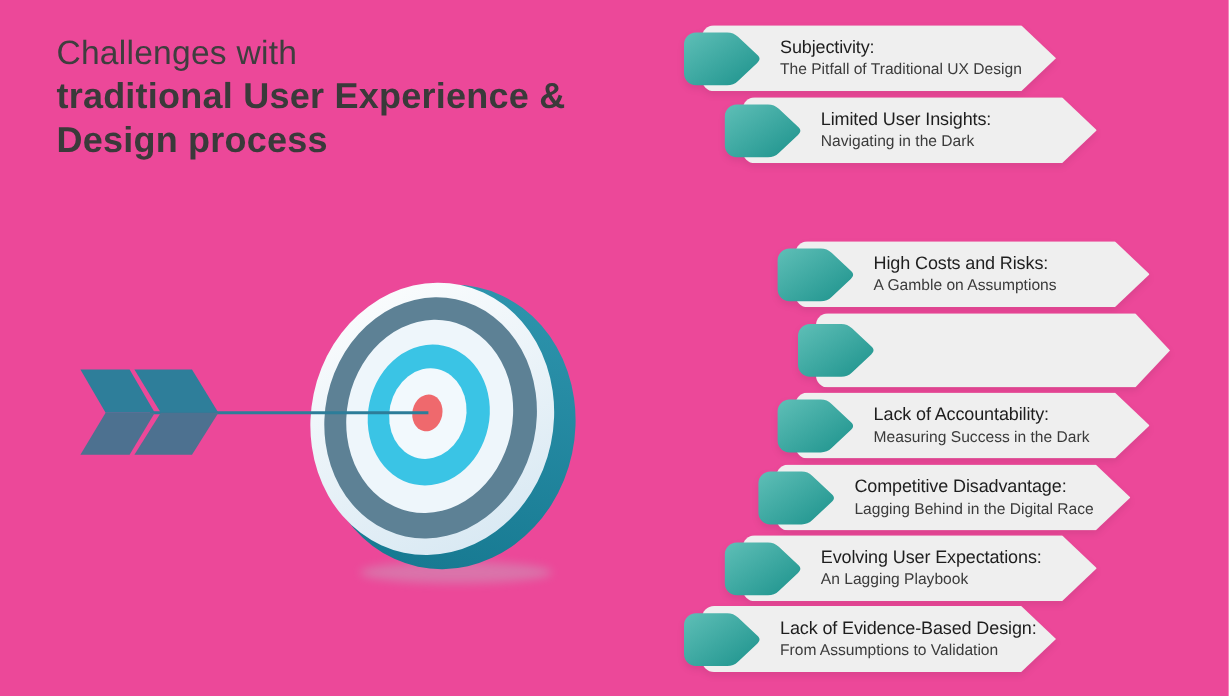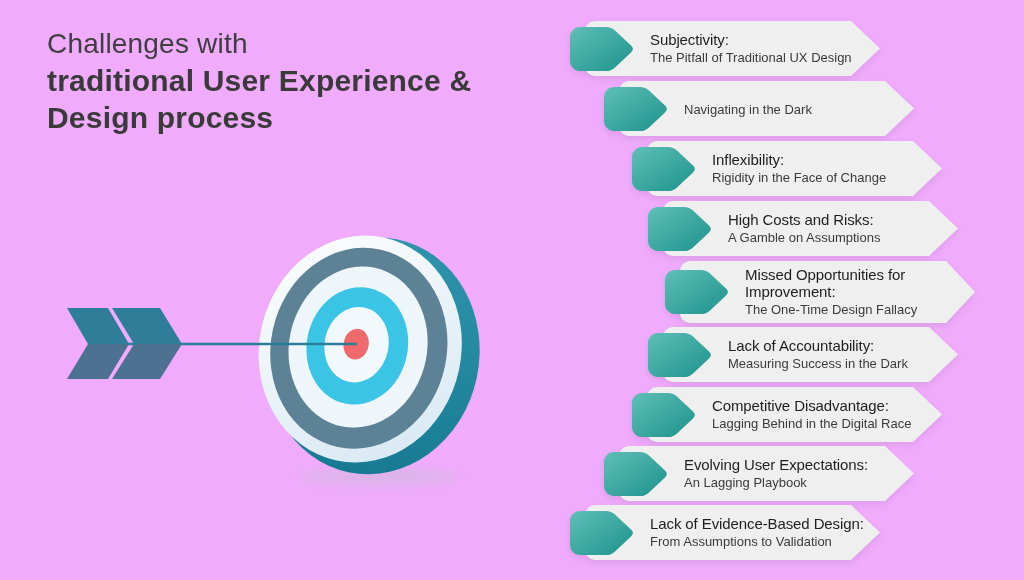--- a/index.html
+++ b/index.html
@@ -1,16 +1,16 @@
 <!DOCTYPE html>
 <html><head>
 <meta charset="utf-8">
 <style>
   html,body{margin:0;padding:0;background:#fff;}
-  .stage{position:relative;width:1024px;height:580px;background:#f0abfc;overflow:hidden;
+  .stage{position:relative;width:1024px;height:580px;background:#ec4899;overflow:hidden;
          font-family:"Liberation Sans", sans-serif;}
 
   
   .title-block{position:absolute;left:47px;top:26px;color:#3e3e3e;}
   .title-light{font-size:28px;font-weight:400;line-height:36px;letter-spacing:.2px;}
   .title-bold{font-size:30px;font-weight:700;line-height:37px;letter-spacing:.2px;color:#3a3a3a;}
 
   
   .illus{position:absolute;left:0;top:0;width:1024px;height:580px;pointer-events:none;}
 
@@ -92,55 +92,42 @@
       <div class="row-sub">The Pitfall of Traditional UX Design</div>
     </div>
   </div>
 
   <div class="row" style="top:81px;left:619px;">
     <div class="banner"></div>
     <svg class="tag" viewBox="0 0 66 46">
         <use href="#tagShape"></use>
       </svg>
     <div class="row-text">
+      <div class="row-title">Limited User Insights:</div>
       <div class="row-sub">Navigating in the Dark</div>
     </div>
   </div>
 
-  <div class="row" style="top:141px;left:647px;">
-    <div class="banner"></div>
-    <svg class="tag" viewBox="0 0 66 46">
-        <use href="#tagShape"></use>
-      </svg>
-    <div class="row-text">
-      <div class="row-title">Inflexibility:</div>
-      <div class="row-sub">Rigidity in the Face of Change</div>
-    </div>
-  </div>
 
   <div class="row" style="top:201px;left:663px;">
     <div class="banner"></div>
     <svg class="tag" viewBox="0 0 66 46">
         <use href="#tagShape"></use>
       </svg>
     <div class="row-text">
       <div class="row-title">High Costs and Risks:</div>
       <div class="row-sub">A Gamble on Assumptions</div>
     </div>
   </div>
 
   <div class="row tall" style="top:261px;left:680px;">
     <div class="banner"></div>
     <svg class="tag" viewBox="0 0 66 46">
         <use href="#tagShape"></use>
       </svg>
-    <div class="row-text">
-      <div class="row-title">Missed Opportunities for Improvement:</div>
-      <div class="row-sub">The One-Time Design Fallacy</div>
-    </div>
   </div>
 
   <div class="row" style="top:327px;left:663px;">
     <div class="banner"></div>
     <svg class="tag" viewBox="0 0 66 46">
         <use href="#tagShape"></use>
       </svg>
     <div class="row-text">
       <div class="row-title">Lack of Accountability:</div>
       <div class="row-sub">Measuring Success in the Dark</div>

